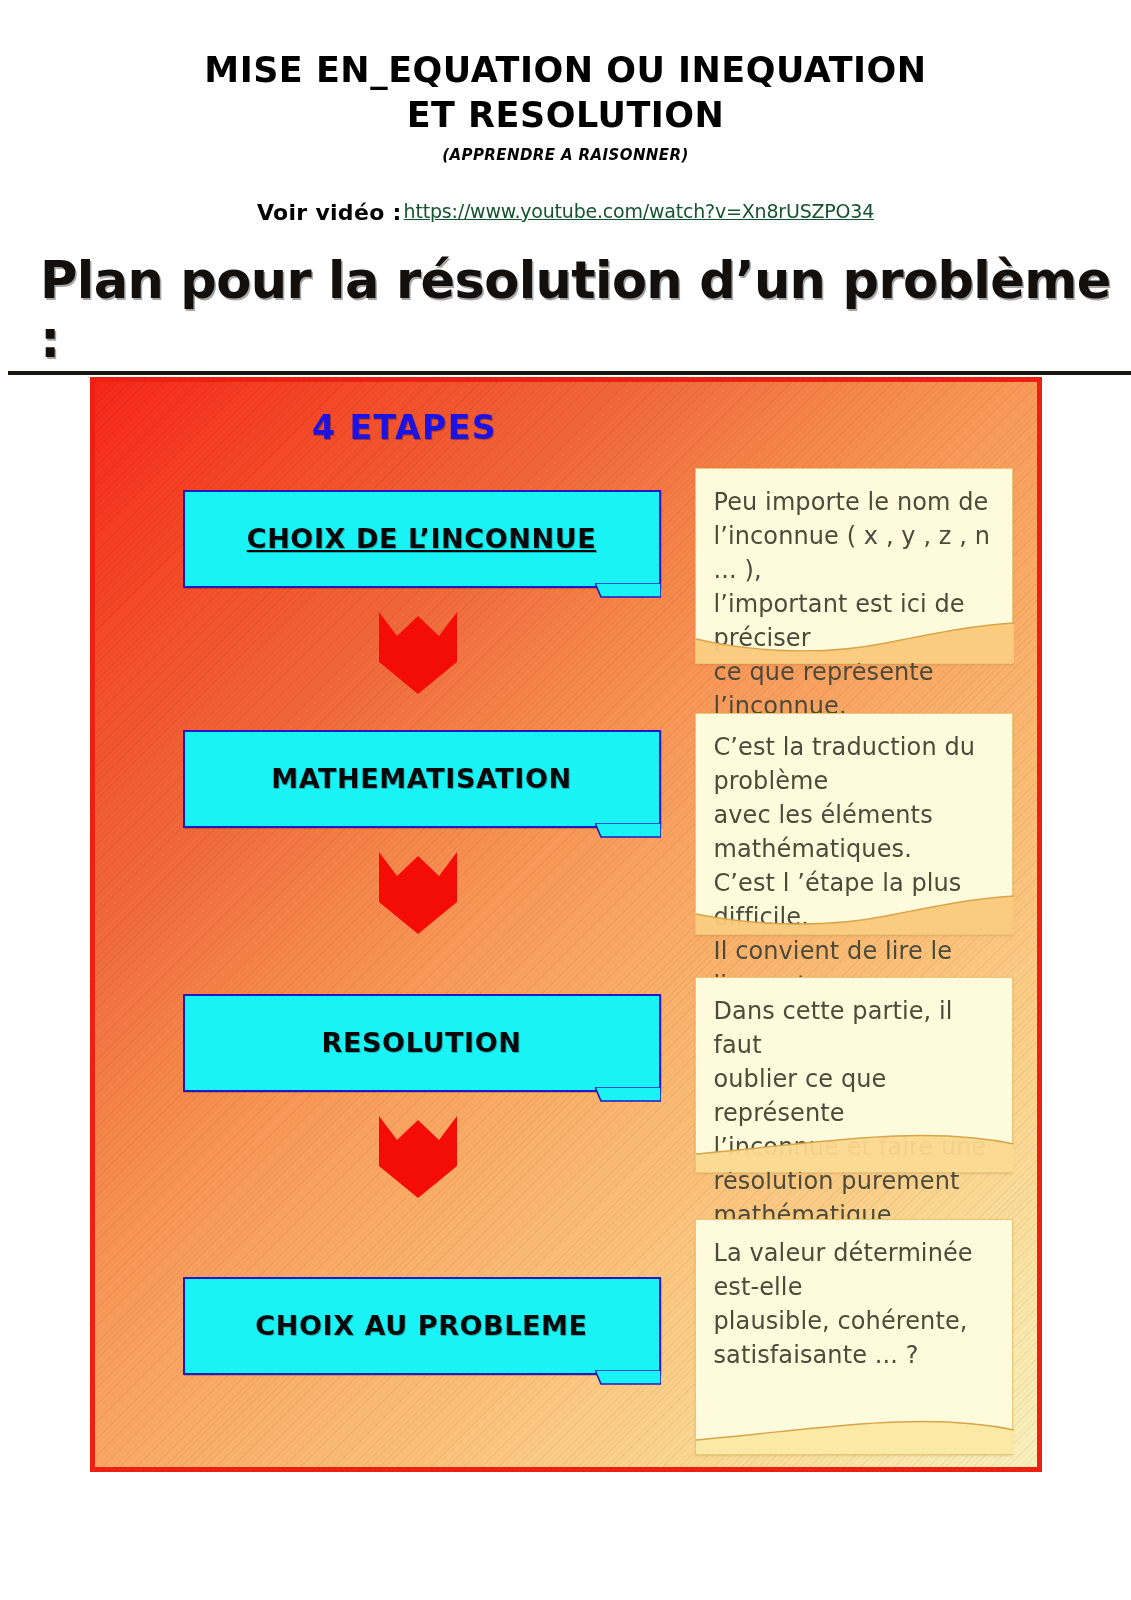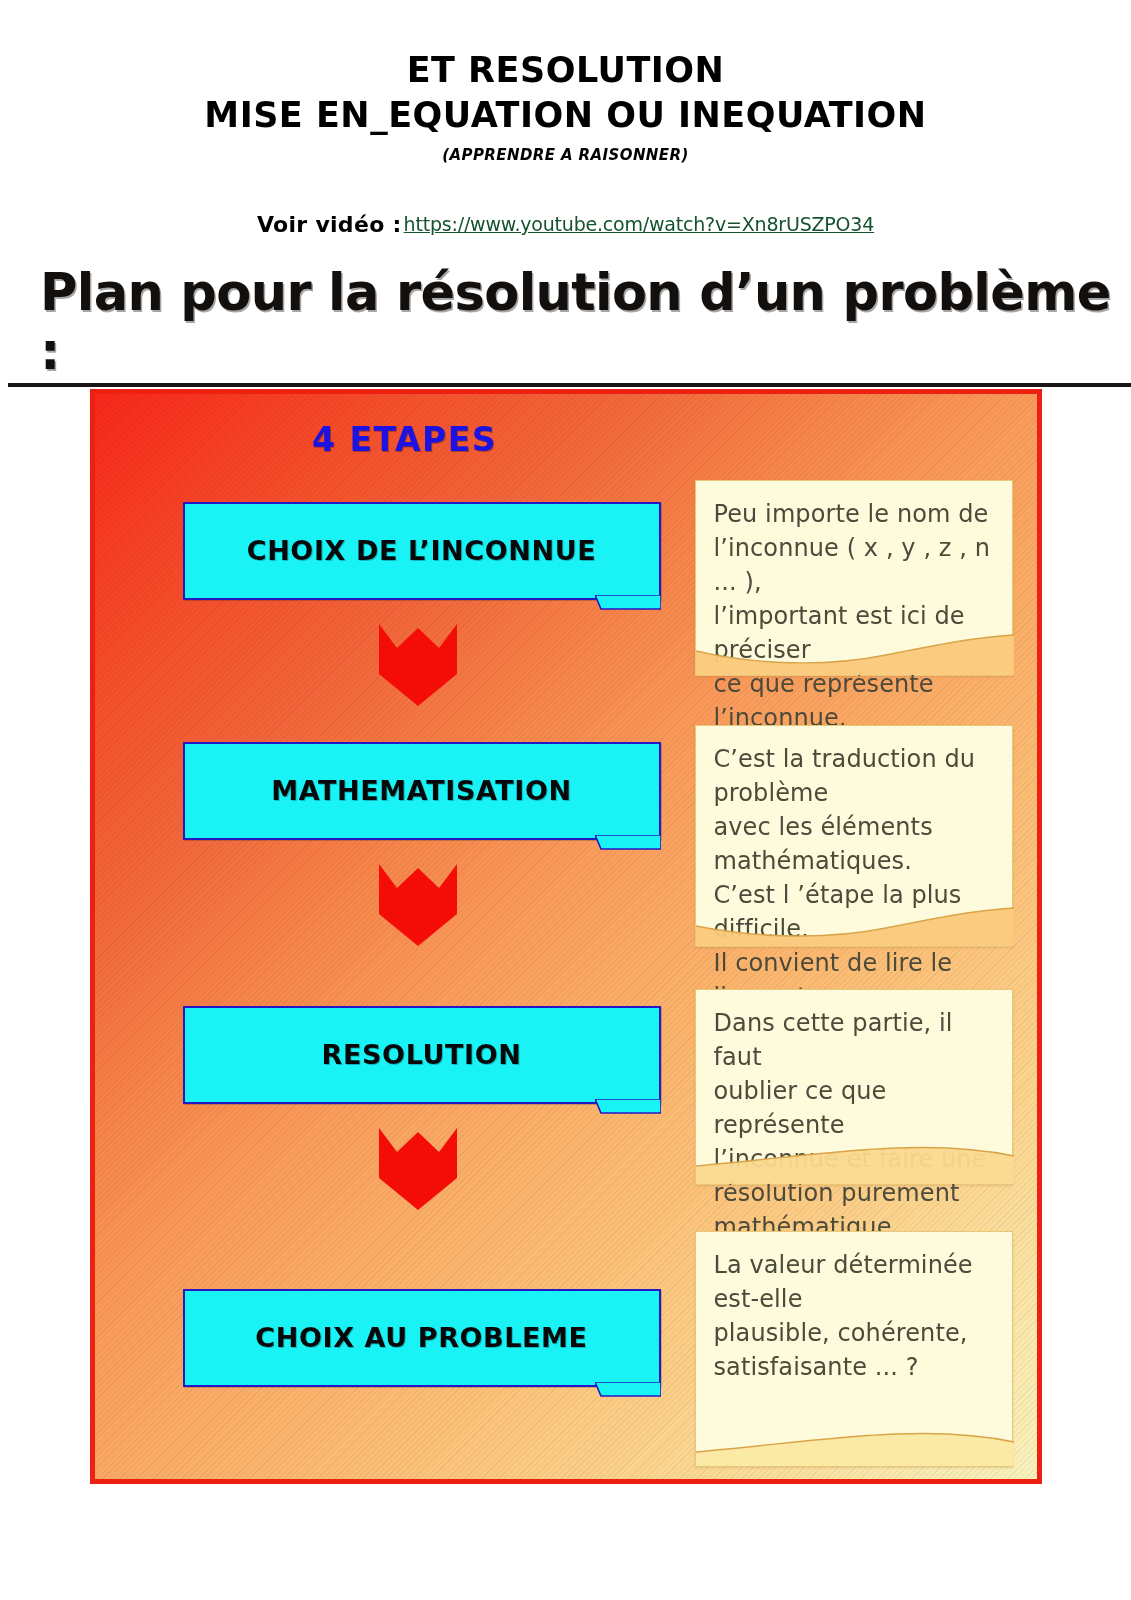--- a/index.html
+++ b/index.html
@@ -32,25 +32,25 @@
     font-family: "DejaVu Sans", sans-serif;
     font-weight: bold;
     font-style: italic;
     font-size: 15px;
     letter-spacing: 0.4px;
     color: #000;
     margin-top: 8px;
   }
 
   .video-row {
-    margin-top: 48px;
+    margin-top: 36px;
     text-align: center;
     display: flex;
     justify-content: center;
-    align-items: center;
+    align-items: flex-start;
     gap: 2px;
   }
   .video-label {
     font-weight: bold;
     font-size: 22px;
     color: #000;
     letter-spacing: 0.3px;
   }
   .video-url {
     font-size: 19px;
@@ -197,40 +197,40 @@
     right: 0;
     bottom: 0;
     height: 54px;
     overflow: hidden;
   }
 </style>
 </head>
 <body>
 
 <div class="doc-header">
+  <div class="title-line">MISE EN_EQUATION OU INEQUATION</div>
   <div class="title-line">ET RESOLUTION</div>
-  <div class="title-line">MISE EN_EQUATION OU INEQUATION</div>
   <div class="subtitle-line">(APPRENDRE A RAISONNER)</div>
 
   <div class="video-row">
     <span class="video-label">Voir vidéo :</span>
     <span class="video-url">https://www.youtube.com/watch?v=Xn8rUSZPO34</span>
   </div>
 </div>
 
 <div class="plan-heading-wrap">
   <div class="plan-heading">Plan pour la résolution d’un problème :</div>
 </div>
 
 <div class="poster">
   <div class="poster-inner">
 
     <div class="etapes-title">4 ETAPES</div>
 
-    <div class="step-box" style="top:108px;">
+    <div class="step-box" style="top:108px;text-decoration:underline;">
       <span class="step-label">CHOIX DE L’INCONNUE</span>
       <svg class="step-tail" viewBox="0 0 66 16" preserveAspectRatio="none">
         <polygon points="0,0 66,0 66,14 6,14" fill="#19f3f6" stroke="#2418c4" stroke-width="1.6"></polygon>
       </svg>
     </div>
 
     <svg class="chev" style="top:224px;" viewBox="0 0 86 92">
       <polygon points="4,6 22,30 43,10 64,30 82,6 82,56 43,88 4,56" fill="#f30d06"></polygon>
     </svg>
 

